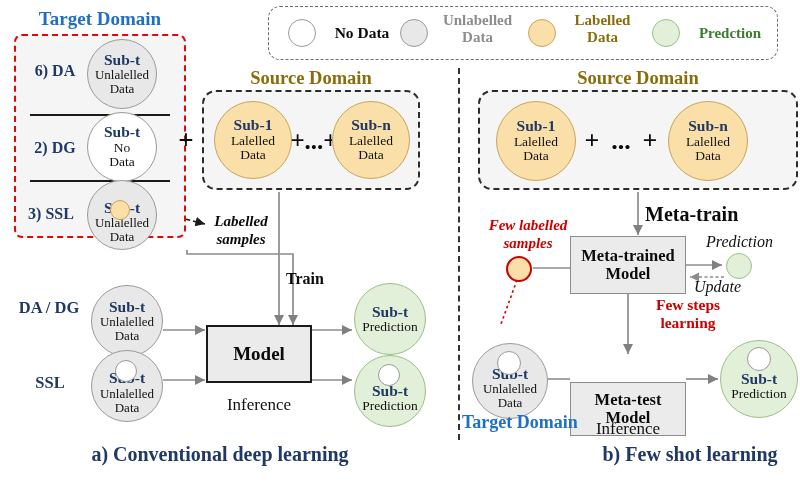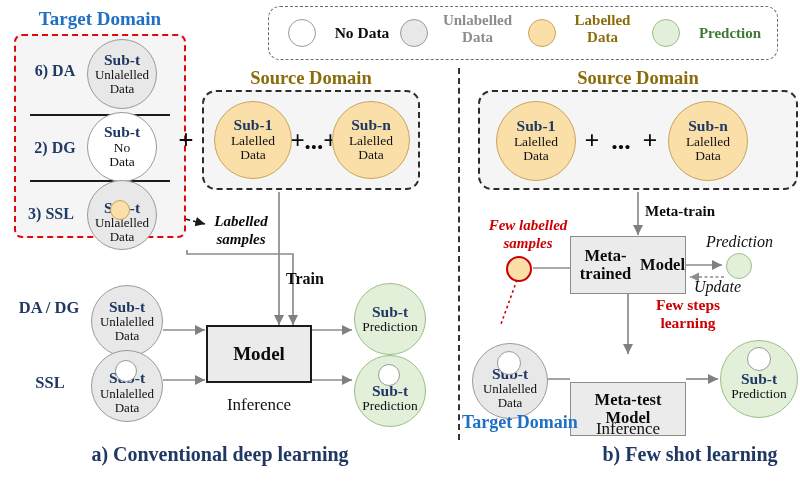--- a/index.html
+++ b/index.html
@@ -250,31 +250,31 @@
   <div class="abs ctr plus" style="left:580px;top:126px;width:24px;height:30px;font-size:26px;">+</div>
   <div class="abs ctr plus" style="left:606px;top:126px;width:30px;height:30px;font-size:26px;">...</div>
   <div class="abs ctr plus" style="left:638px;top:126px;width:24px;height:30px;font-size:26px;">+</div>
 
   <div class="abs circ c-orange ctr" style="left:668px;top:101px;width:80px;height:80px;">
     <div class="c-title" style="font-size:15.5px;">Sub-n</div>
     <div class="c-sub" style="font-size:13.5px;">Lalelled</div>
     <div class="c-sub" style="font-size:13.5px;">Data</div>
   </div>
 
-  <div class="abs" style="left:645px;top:203px;font-size:15px;">
+  <div class="abs" style="left:645px;top:203px;font-size:20px;">
     <span class="t-black nowrap">Meta-train</span>
   </div>
 
   <div class="abs center" style="left:468px;top:217px;width:120px;font-size:15px;line-height:1.18;">
     <div class="t-red">Few labelled</div>
     <div class="t-red">samples</div>
   </div>
   <div class="abs dot dot-orange-red" style="left:506px;top:256px;width:26px;height:26px;"></div>
 
-  <div class="abs metabox ctr" style="left:570px;top:236px;width:116px;height:58px;flex-direction:row;">
+  <div class="abs metabox ctr" style="left:570px;top:236px;width:116px;height:58px;flex-direction:column;">
     <div class="boxlabel" style="font-size:16.5px;">Meta-trained</div>
     <div class="boxlabel" style="font-size:16.5px;">Model</div>
   </div>
 
   <div class="abs" style="left:706px;top:233px;font-size:16px;">
     <span class="t-ital nowrap">Prediction</span>
   </div>
   <div class="abs circ c-green" style="left:726px;top:253px;width:26px;height:26px;"></div>
   <div class="abs" style="left:694px;top:278px;font-size:16px;">
     <span class="t-ital nowrap">Update</span>

